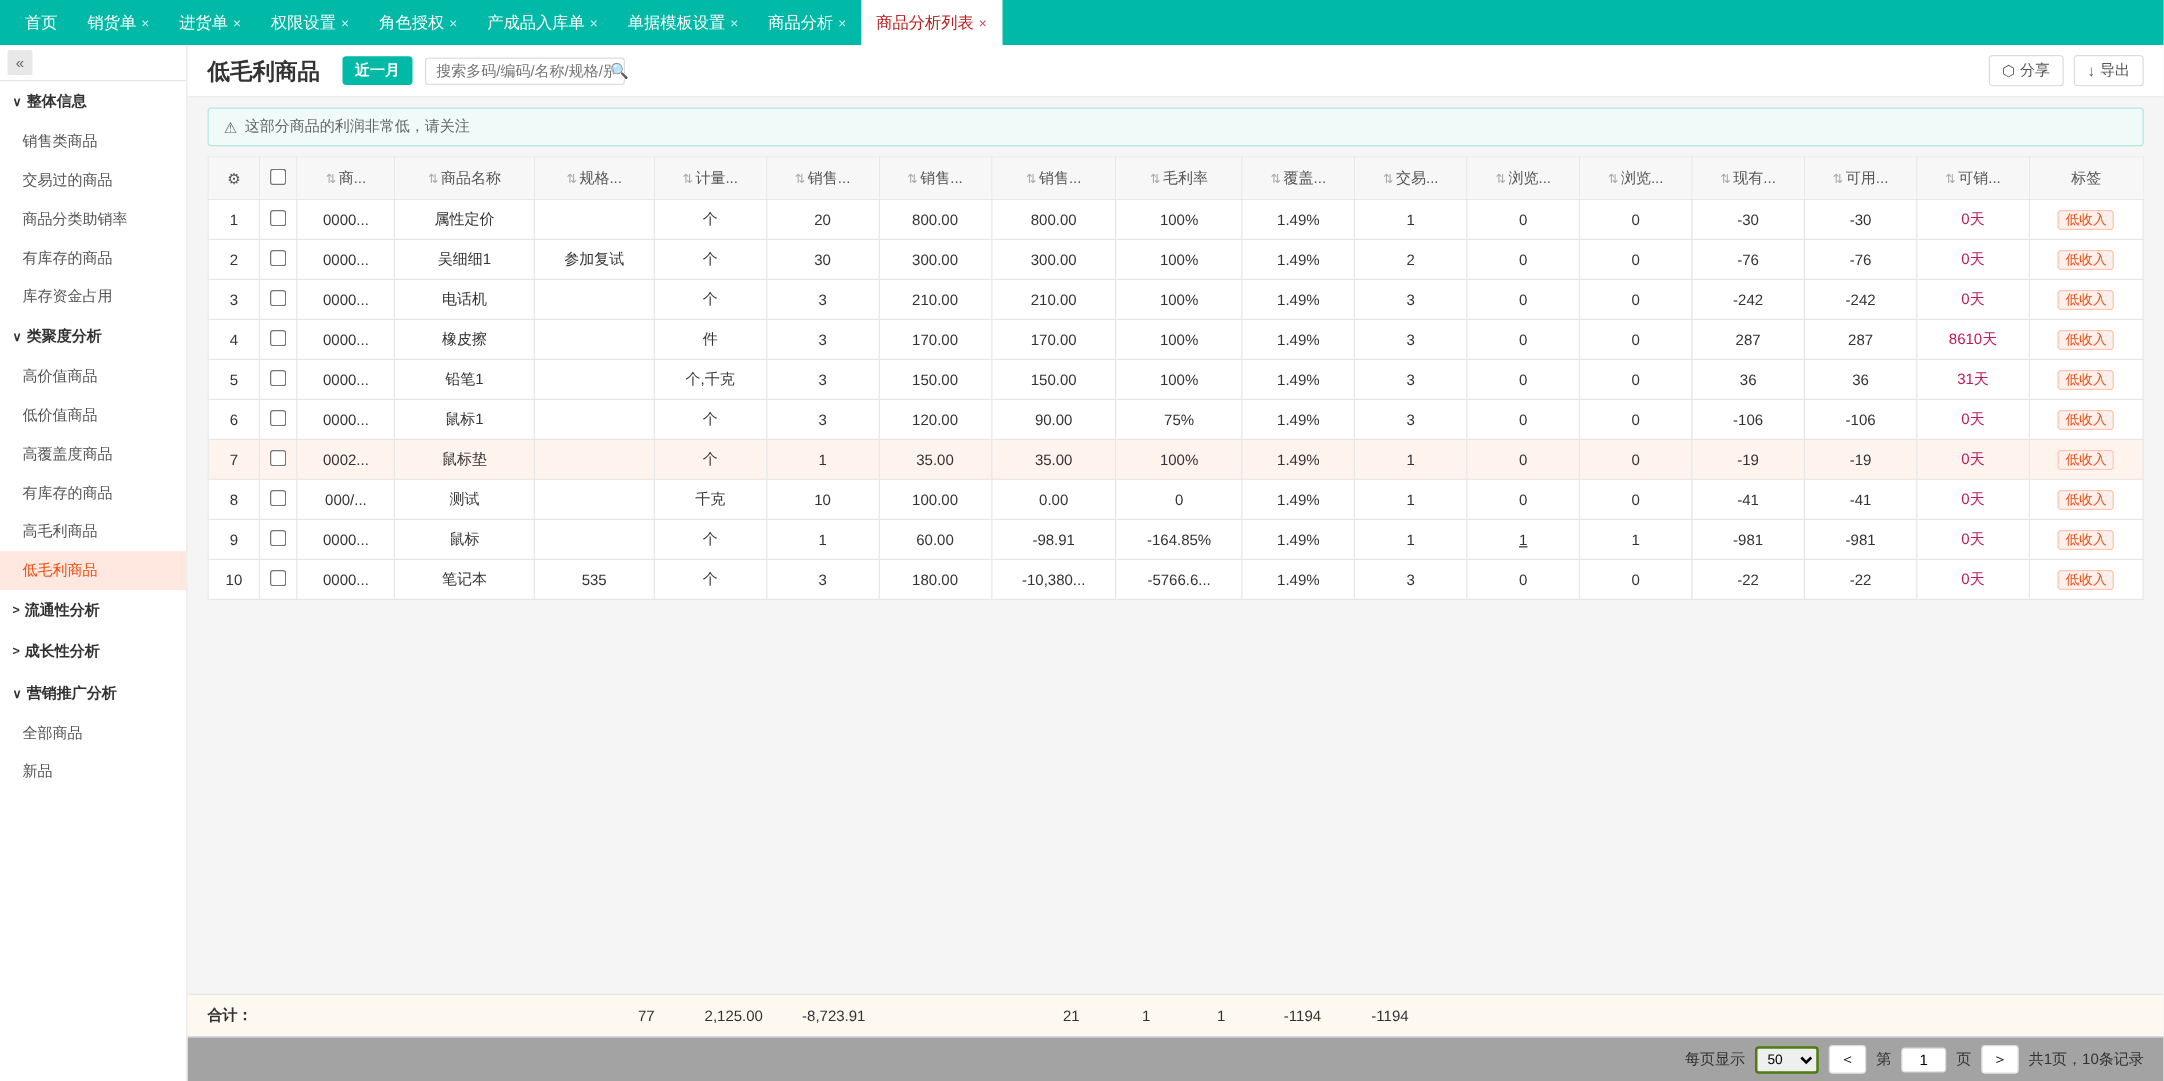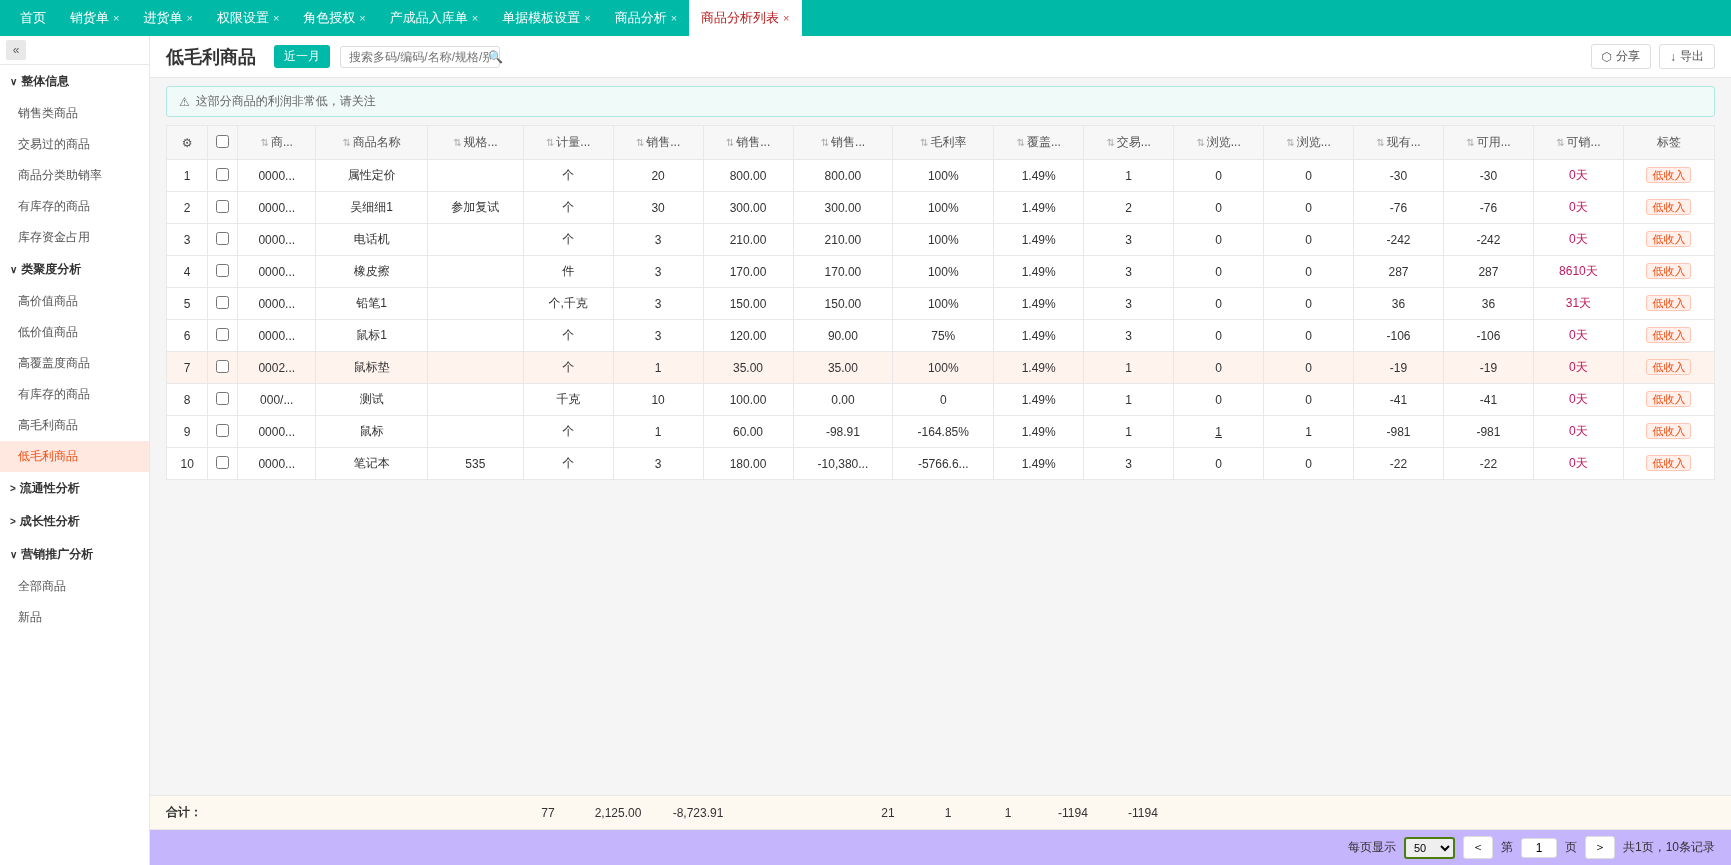--- a/index.html
+++ b/index.html
@@ -68,20 +68,21 @@
     }
     .page-title { font-size: 18px; font-weight: bold; color: #333; margin-right: 8px; }
     .date-filter-btn {
       background: #00b9a6;
       color: #fff;
       border: none;
       border-radius: 3px;
       padding: 3px 10px;
       cursor: pointer;
       font-size: 12px;
+      font-weight: bold;
     }
     .search-box {
       border: 1px solid #ddd;
       border-radius: 3px;
       padding: 3px 8px;
       font-size: 12px;
       width: 160px;
       outline: none;
     }
     .search-icon { color: #aaa; cursor: pointer; margin-left: -22px; }
@@ -157,26 +158,26 @@
 
     
     .footer-total {
       background: #fdf8f0;
       border-top: 1px solid #e8e8e8;
       padding: 8px 16px;
       display: flex;
       align-items: center;
       font-size: 12px;
     }
-    .footer-total .label { font-weight: bold; margin-right: 32px; }
+    .footer-total .label { font-weight: bold; margin-right: 1px; }
     .total-cell { min-width: 80px; text-align: center; display: inline-block; }
 
     
     .pagination-bar {
-      background: #c4b5fd;
+      background: #a3a3a3;
       border-top: 1px solid #e8e8e8;
       padding: 6px 16px;
       display: flex;
       align-items: center;
       justify-content: flex-end;
       gap: 8px;
       font-size: 12px;
     }
     .pagination-bar select {
       border: 2px solid #4d7c0f;

